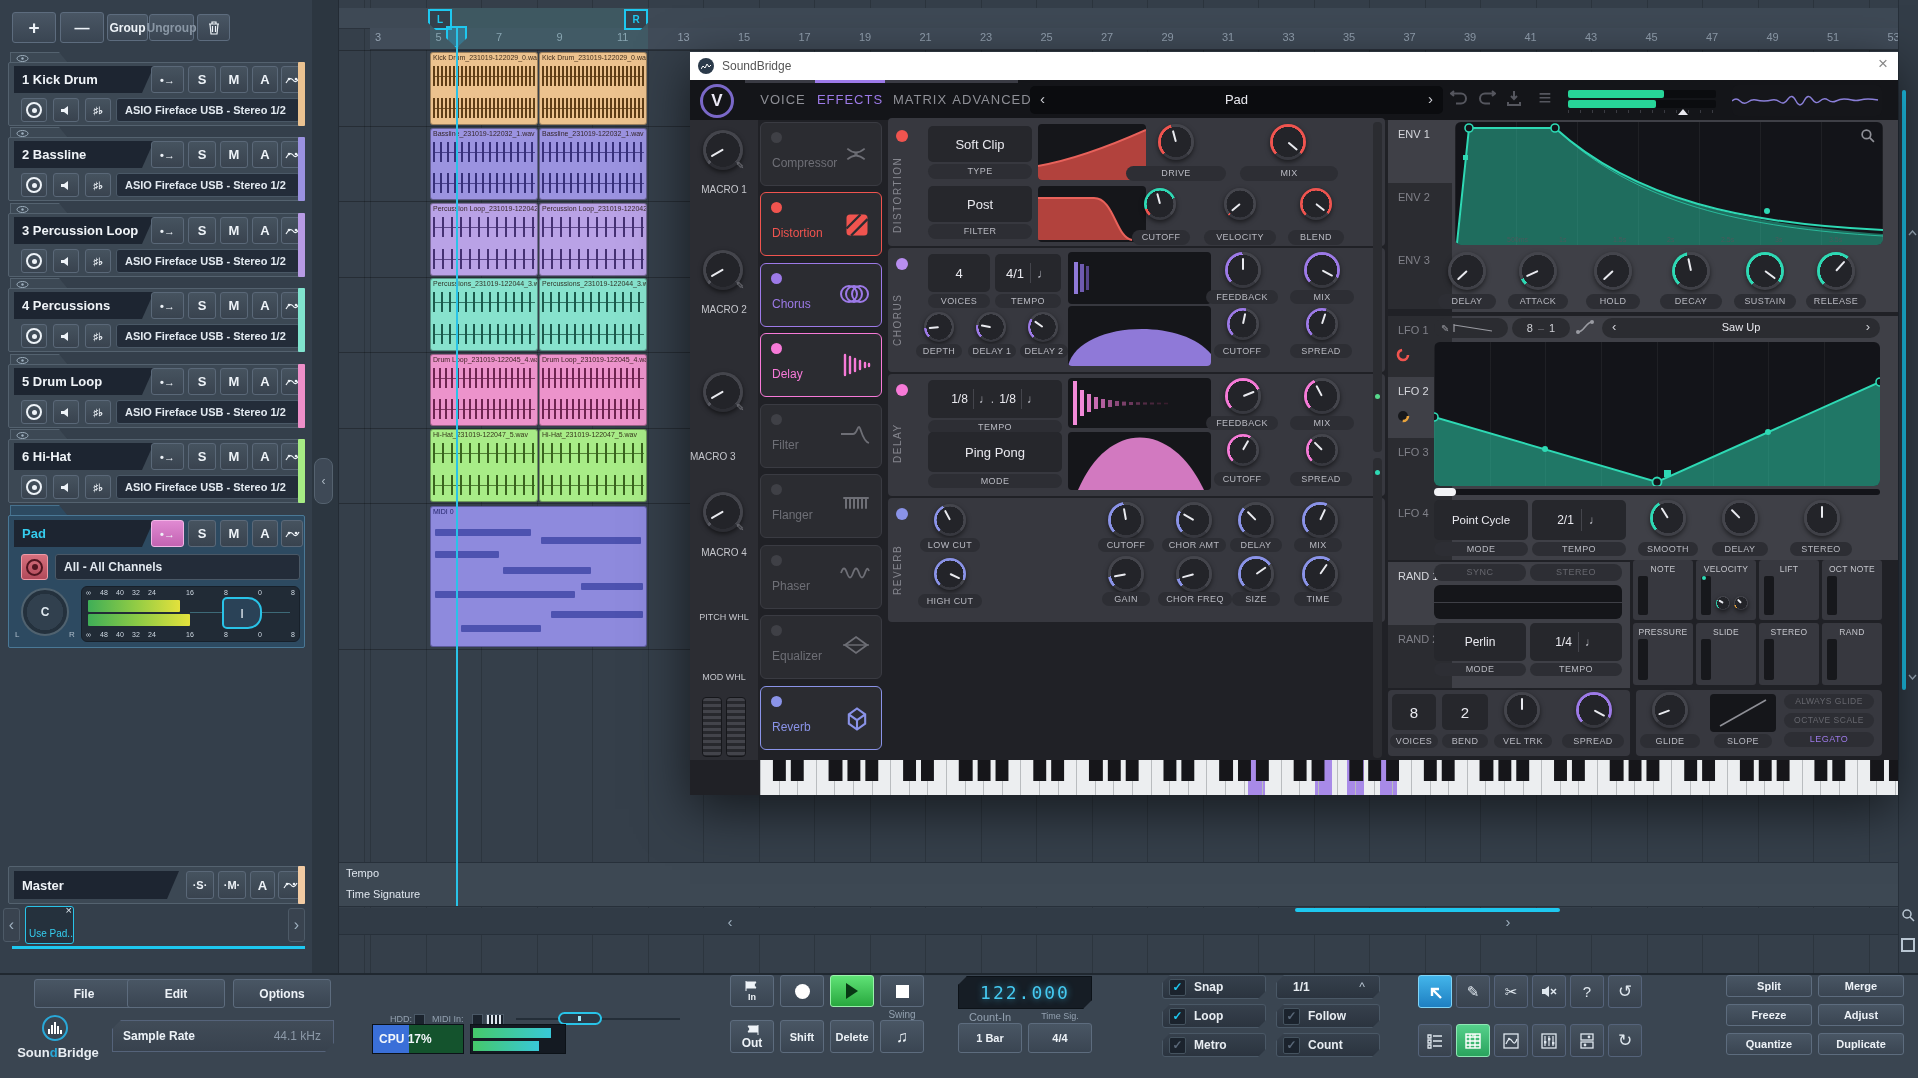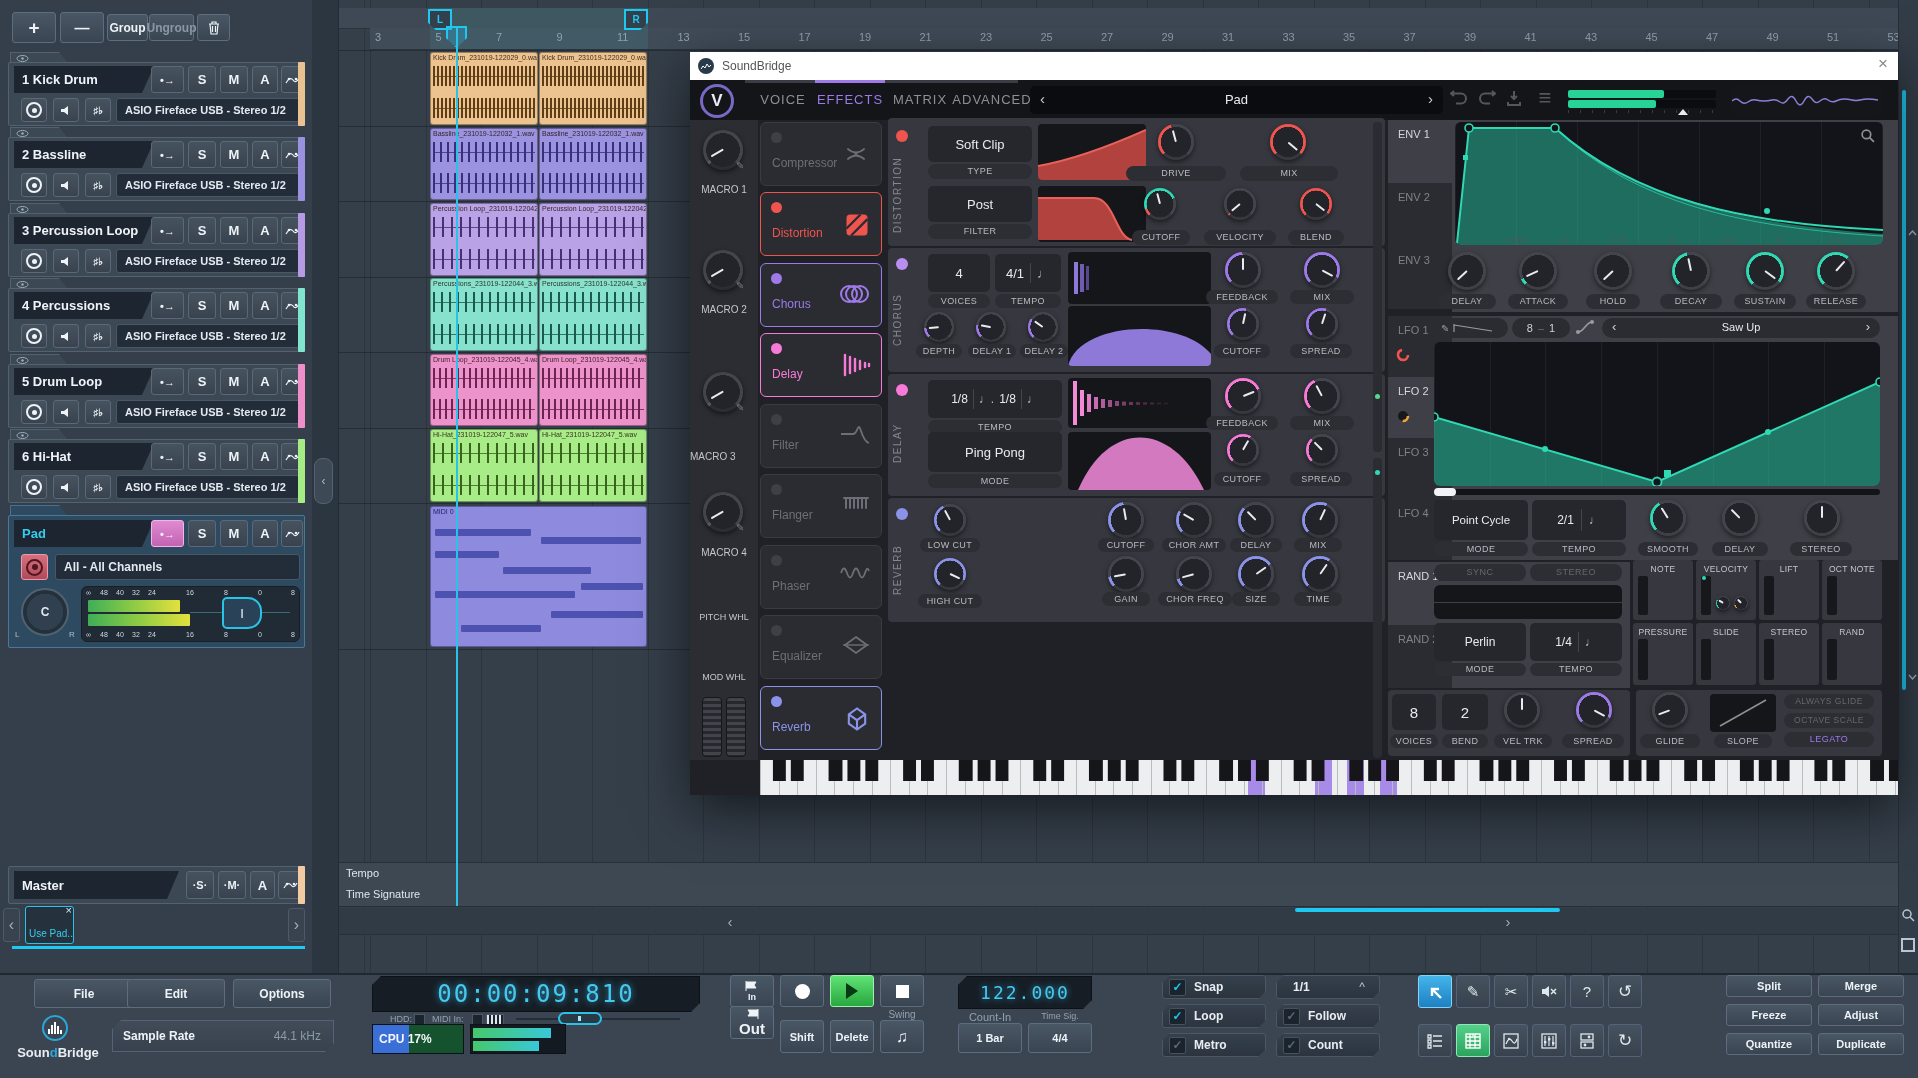--- a/index.html
+++ b/index.html
@@ -1042,23 +1042,20 @@
         <span style="width:2px;height:8px;background:#fff;"></span>
         <span style="width:2px;height:4px;background:#fff;"></span>
     </div>
     <div class="abs" style="left:10px;top:70px;width:96px;text-align:center;font-size:13px;font-weight:bold;">
       <span>Soun</span><span style="color:#29a8d8;">d</span><span>Bridge</span>
     </div>
     <div class="abs cham" style="left:112px;top:45px;width:222px;height:32px;background:linear-gradient(#414c58,#38424e);border:1px solid #55637a;box-sizing:border-box;">
       <span style="position:absolute;left:10px;top:8px;font-size:12px;font-weight:bold;color:#eef3f8;">Sample Rate</span>
       <span style="position:absolute;right:12px;top:8px;font-size:12px;color:#8c99a8;">44.1 kHz</span>
     </div>
-    <div class="abs cham" style="left:372px;top:1px;width:328px;height:36px;background:#161d25;border:1px solid #0c1218;box-sizing:border-box;display:flex;align-items:center;justify-content:center;">
-      <span class="seg" style="font-size:24px;">00:00:09:810</span>
-    </div>
     <span class="abs" style="left:390px;top:39px;font-size:9px;color:#93a1b0;">HDD:</span>
     <span class="abs" style="left:414px;top:39px;width:9px;height:9px;background:#1b232d;border:1px solid #4a5866;display:inline-block;"></span>
     <span class="abs" style="left:432px;top:39px;font-size:9px;color:#93a1b0;">MIDI In:</span>
     <span class="abs" style="left:472px;top:39px;width:9px;height:9px;background:#1b232d;border:1px solid #4a5866;display:inline-block;"></span>
     <span class="abs" style="left:486px;top:39px;width:16px;height:9px;background:repeating-linear-gradient(90deg,#dfe6ee 0 2px,#1b232d 2px 4px);border:1px solid #4a5866;display:inline-block;"></span>
     <div class="abs" style="left:516px;top:43px;width:164px;height:2px;background:#242e38;">
       <div style="position:absolute;left:42px;top:-6px;width:44px;height:13px;background:#2b3845;border:2px solid #29c3e8;border-radius:7px;box-sizing:border-box;">
           <span style="position:absolute;left:18px;top:2px;width:3px;height:5px;background:#9fe8f8;"></span>
         </div>
     </div>
@@ -1080,21 +1077,21 @@
     <div class="btn abs" style="left:780px;top:0px;width:44px;height:32px;">
         <span style="width:15px;height:15px;background:#fff;border-radius:50%;display:block;"></span>
       </div>
     <div class="abs" style="left:830px;top:0px;width:44px;height:32px;background:linear-gradient(#5fe276,#28a83e);border:1px solid #9af2ac;border-radius:3px;box-sizing:border-box;display:flex;align-items:center;justify-content:center;">
       <span style="width:0;height:0;border-left:12px solid #083814;border-top:8px solid transparent;border-bottom:8px solid transparent;display:block;"></span>
       </div>
     <div class="btn abs" style="left:880px;top:0px;width:44px;height:32px;">
         <span style="width:13px;height:13px;background:#fff;display:block;"></span>
       </div>
     <span class="abs" style="left:880px;top:34px;width:44px;text-align:center;font-size:10px;color:#93a1b0;">Swing</span>
-    <div class="btn abs" style="left:730px;top:31px;width:44px;height:33px;flex-direction:column;font-size:15px;">
+    <div class="btn abs" style="left:730px;top:45px;width:44px;height:33px;flex-direction:column;font-size:12px;">
       <svg width="16" height="12" viewBox="0 0 16 12">
           <path d="M14 1v10M14 2H4l2 3-2 3h10" fill="#eef3f8" stroke="#eef3f8"></path>
         </svg>
       <span>Out</span>
       </div>
     <div class="btn abs" style="left:780px;top:45px;width:44px;height:33px;font-size:11px;">Shift</div>
     <div class="btn abs" style="left:830px;top:45px;width:44px;height:33px;font-size:11px;">Delete</div>
     <div class="btn abs" style="left:880px;top:45px;width:44px;height:33px;font-size:16px;">♫</div>
 
     <div class="abs cham" style="left:958px;top:1px;width:134px;height:33px;background:#161d25;border:1px solid #0c1218;box-sizing:border-box;display:flex;align-items:center;justify-content:center;">

